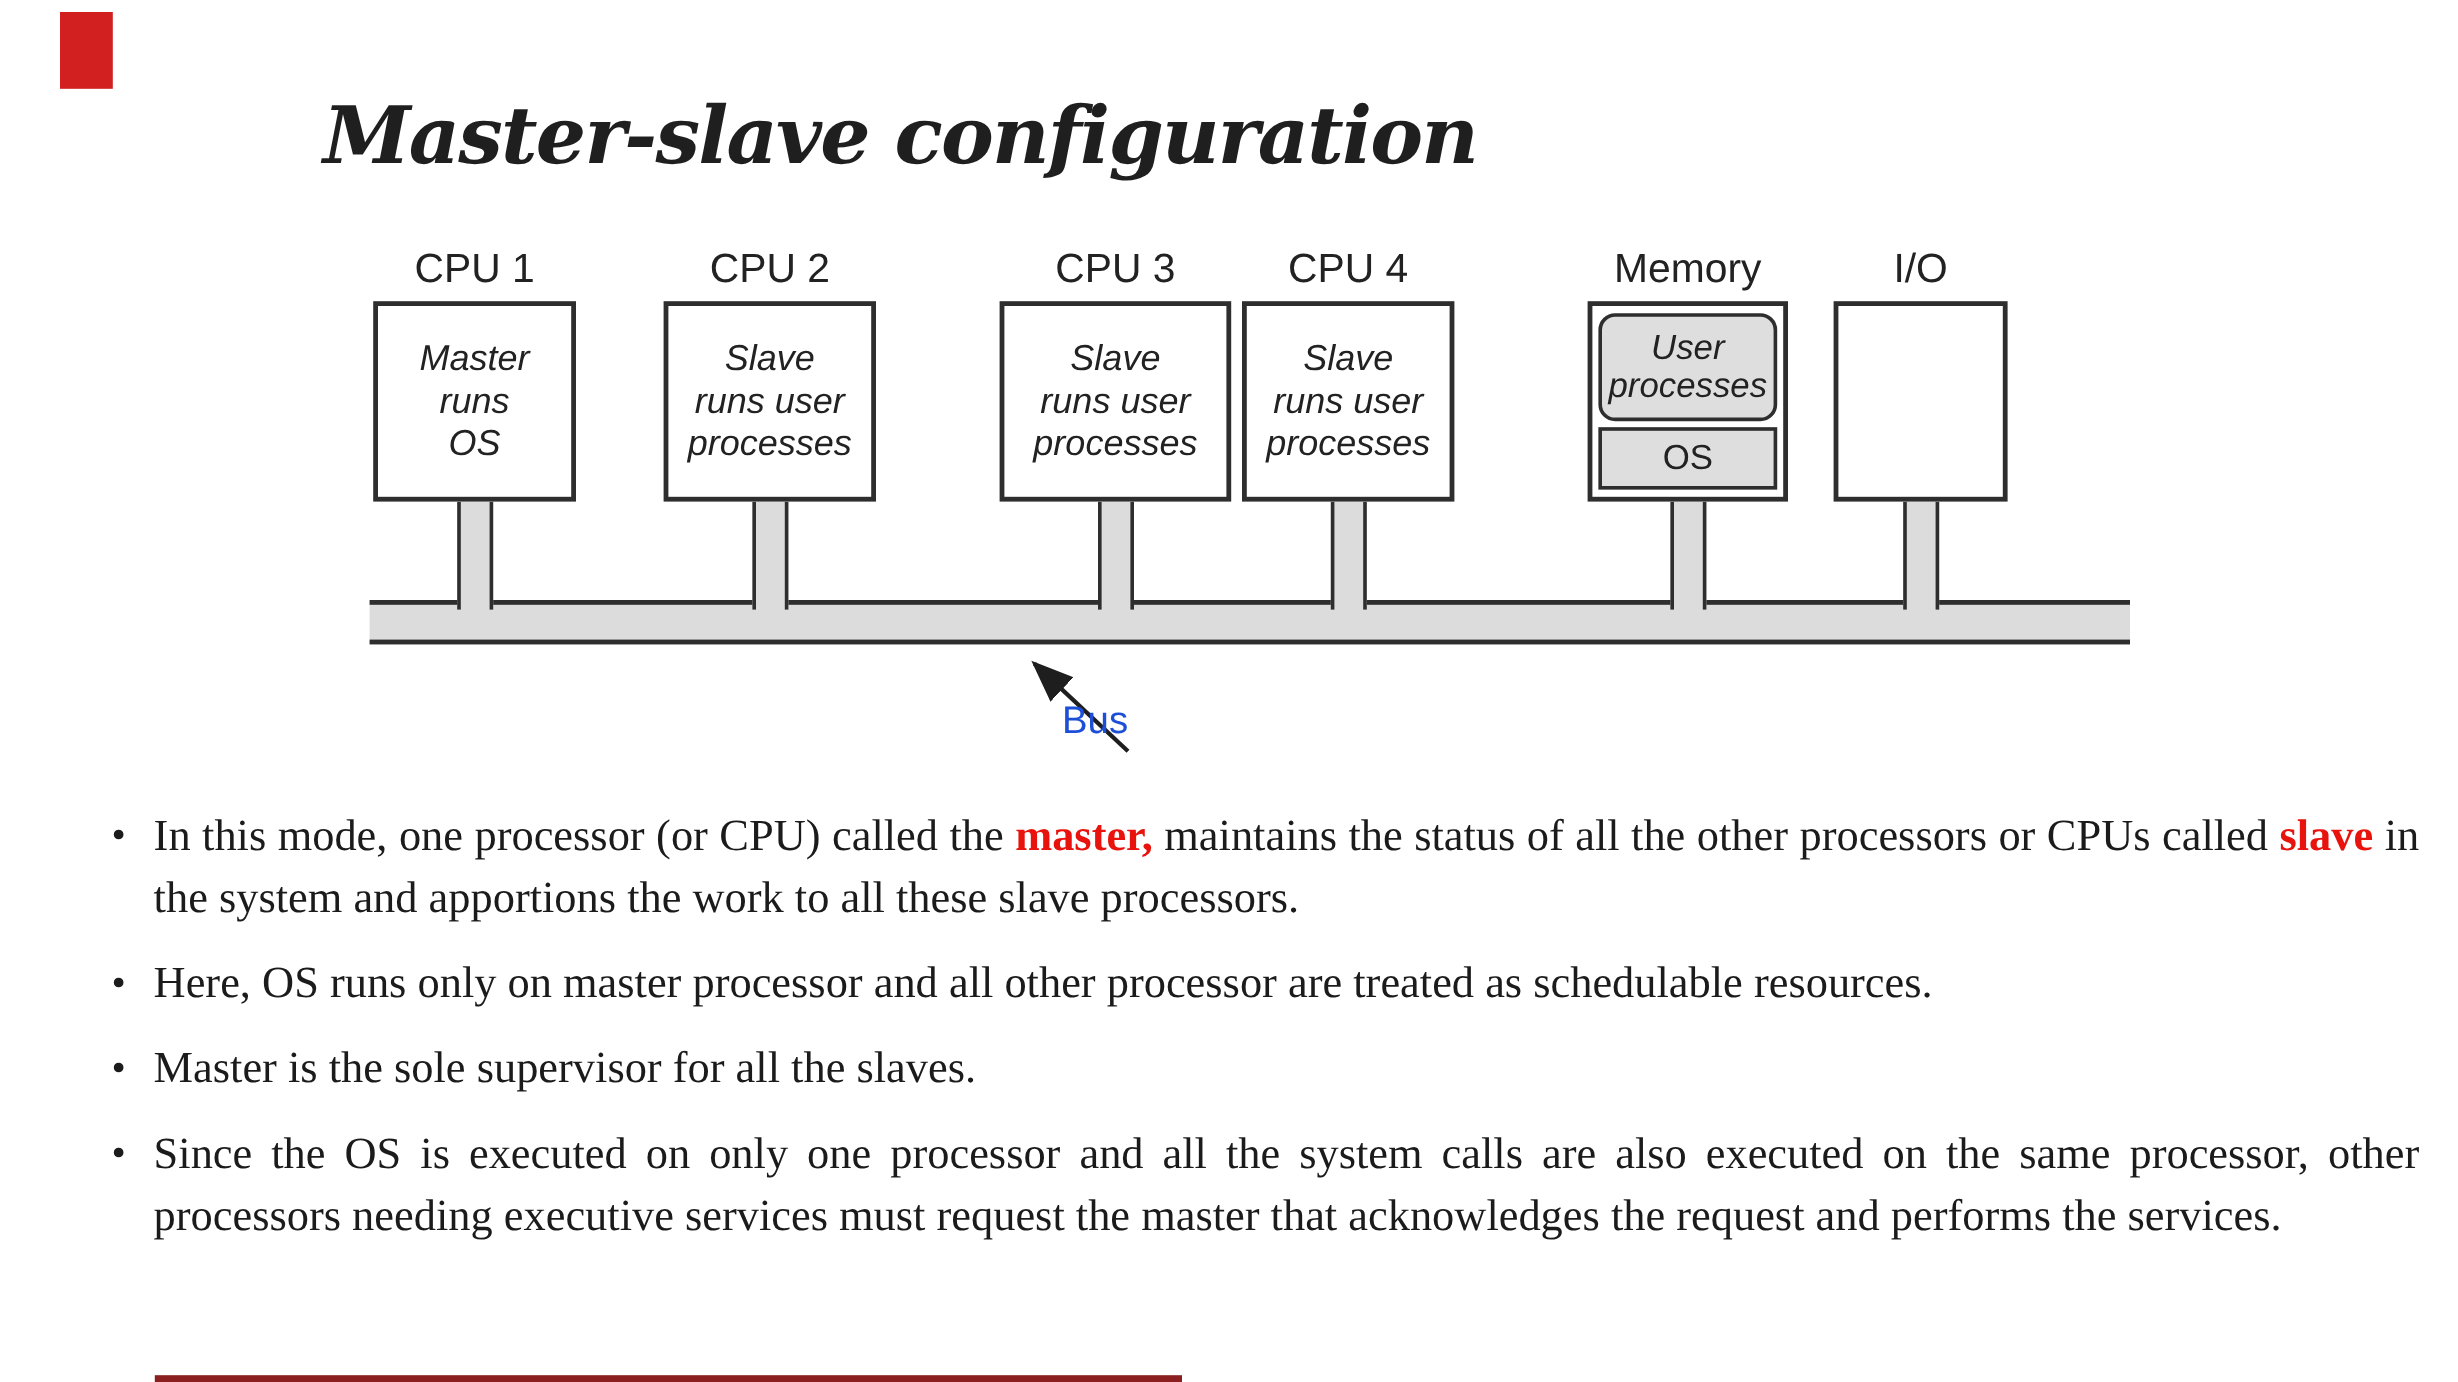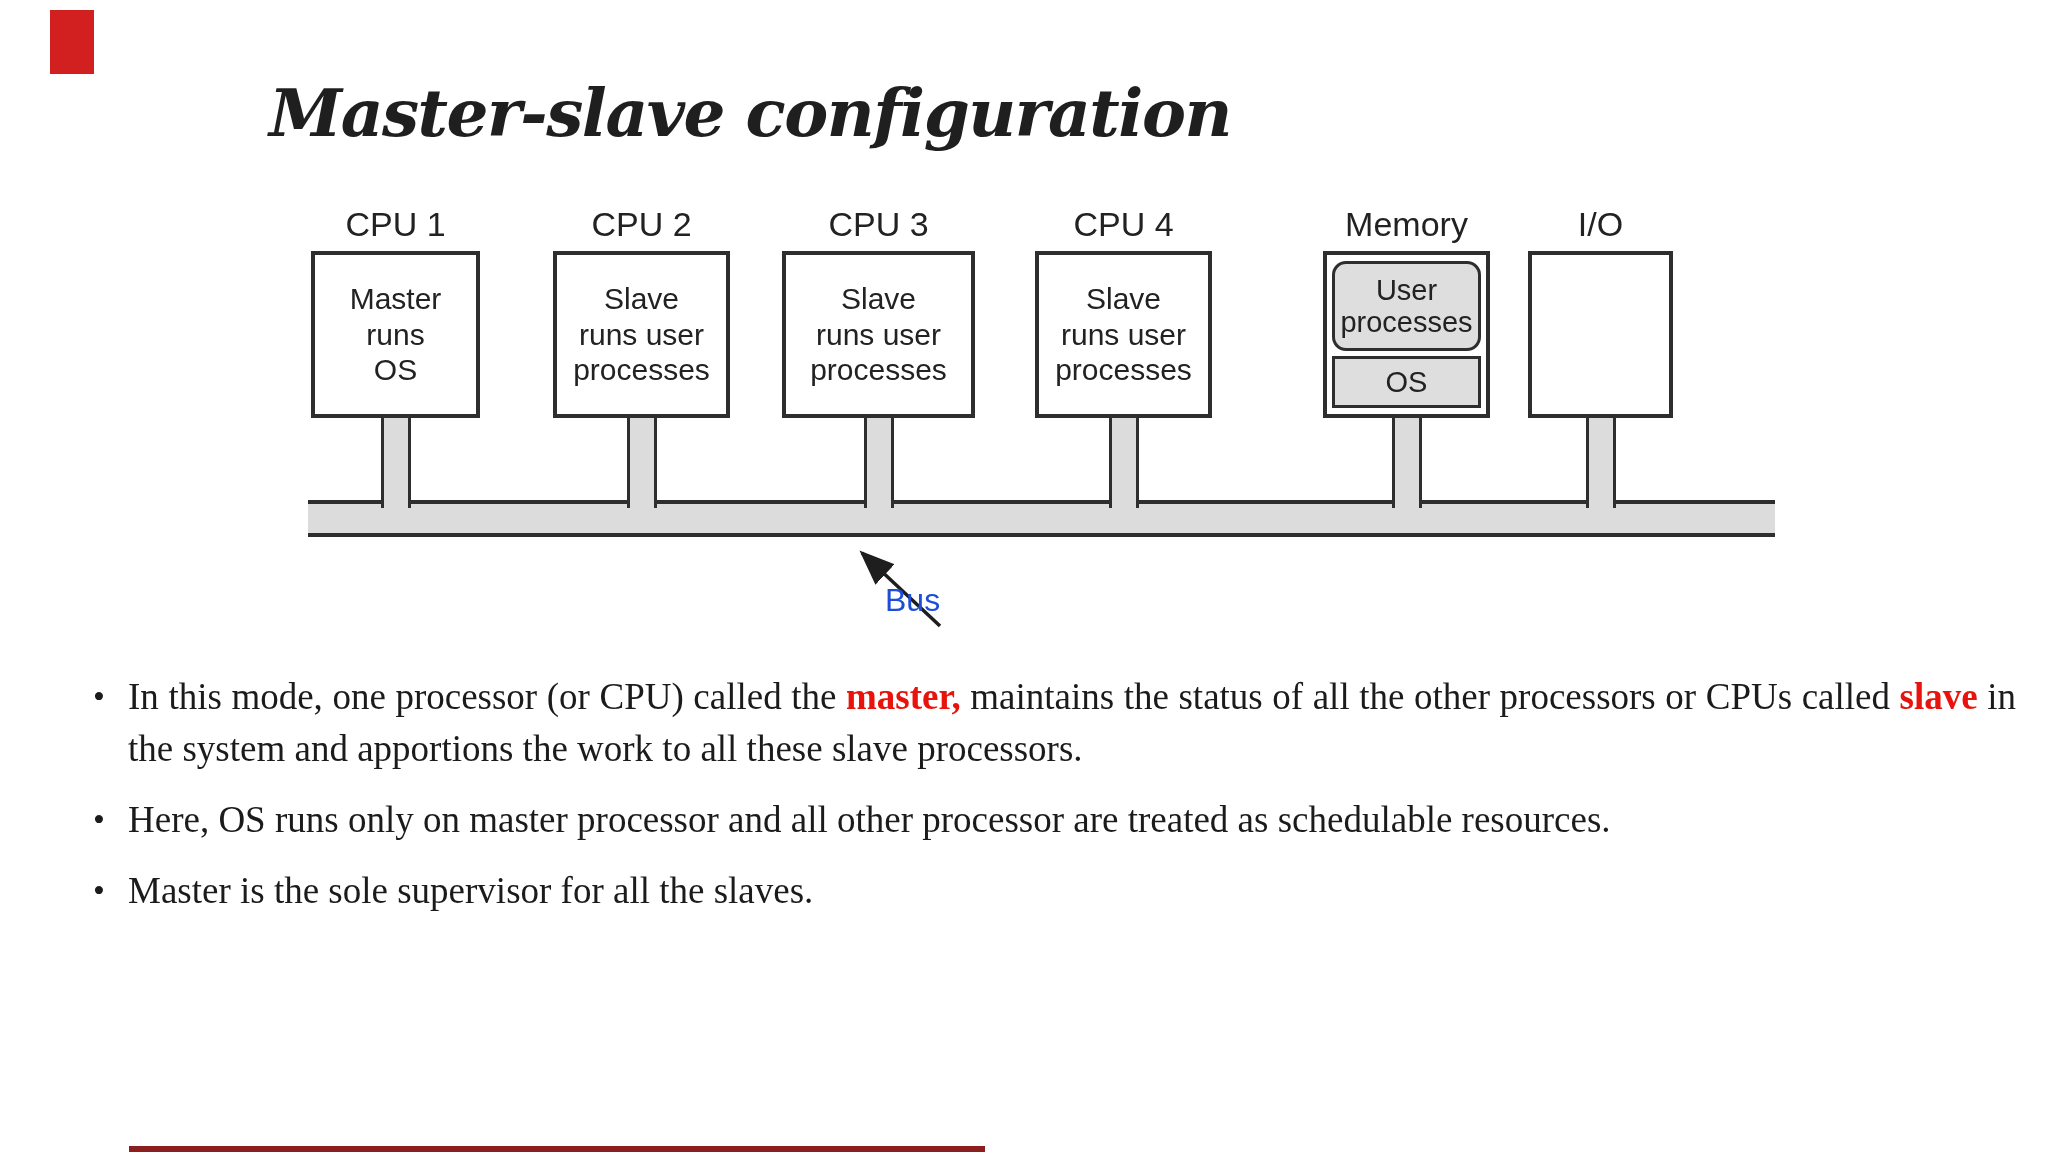--- a/index.html
+++ b/index.html
@@ -30,21 +30,21 @@
     position:absolute;top:-46px;left:0;width:100%;text-align:center;
     font-family:"Liberation Sans", sans-serif;font-size:34px;color:#222;
   }
   .nbox{
     position:relative;width:100%;height:167px;box-sizing:border-box;
     border:4px solid #2e2e2e;background:#ffffff;
     display:flex;align-items:center;justify-content:center;text-align:center;
     font-family:"Liberation Sans", sans-serif;font-size:30px;line-height:1.18;color:#222;
     z-index:2;
   }
-  .pre{white-space:pre-line;}
+  .pre{white-space:pre-line;font-style:italic;}
   .stem{
     position:absolute;left:50%;transform:translateX(-50%);top:167px;
     width:30px;height:90px;box-sizing:border-box;background:#dcdcdc;
     border-left:3px solid #2e2e2e;border-right:3px solid #2e2e2e;z-index:1;
   }
   .membox{flex-direction:column;padding:5px;gap:5px;justify-content:center;}
   .mcell{
     width:100%;box-sizing:border-box;border:3px solid #2e2e2e;background:#dedede;
     display:flex;align-items:center;justify-content:center;text-align:center;
     font-size:29px;line-height:1.12;
@@ -92,21 +92,21 @@
   </div>
 
   <div class="node" style="left:553px;width:177px">
     <div class="nlabel">CPU 2</div>
     <div class="nbox pre">Slave
 runs user
 processes</div>
     <div class="stem"></div>
   </div>
 
-  <div class="node" style="left:782px;width:193px">
+  <div class="node" style="left:833px;width:193px">
     <div class="nlabel">CPU 3</div>
     <div class="nbox pre">Slave
 runs user
 processes</div>
     <div class="stem"></div>
   </div>
 
   <div class="node" style="left:1035px;width:177px">
     <div class="nlabel">CPU 4</div>
     <div class="nbox pre">Slave
@@ -140,13 +140,14 @@
     <line x1="100" y1="86" x2="22" y2="13" stroke="#1e1e1e" stroke-width="3.5" marker-end="url(#ah)"></line>
   </svg>
   <div class="bus-label">Bus</div>
 
 </div>
 
 <ul class="bullets">
   <li><span>In this mode, one processor (or CPU) called the </span><span class="hl">master,</span><span> maintains the status of all the other processors or CPUs called </span><span class="hl">slave</span><span> in the system and apportions the work to all these slave processors.</span></li>
   <li><span>Here, OS runs only on master processor and all other processor are treated as schedulable resources.</span></li>
   <li><span>Master is the sole supervisor for all the slaves.</span></li>
+  <li><span>Since the OS is executed on only one processor and all the system calls are also executed on the same processor, other processors needing executive services must request the master that acknowledges the request and performs the services.</span></li>
 </ul>
 
 </body></html>

